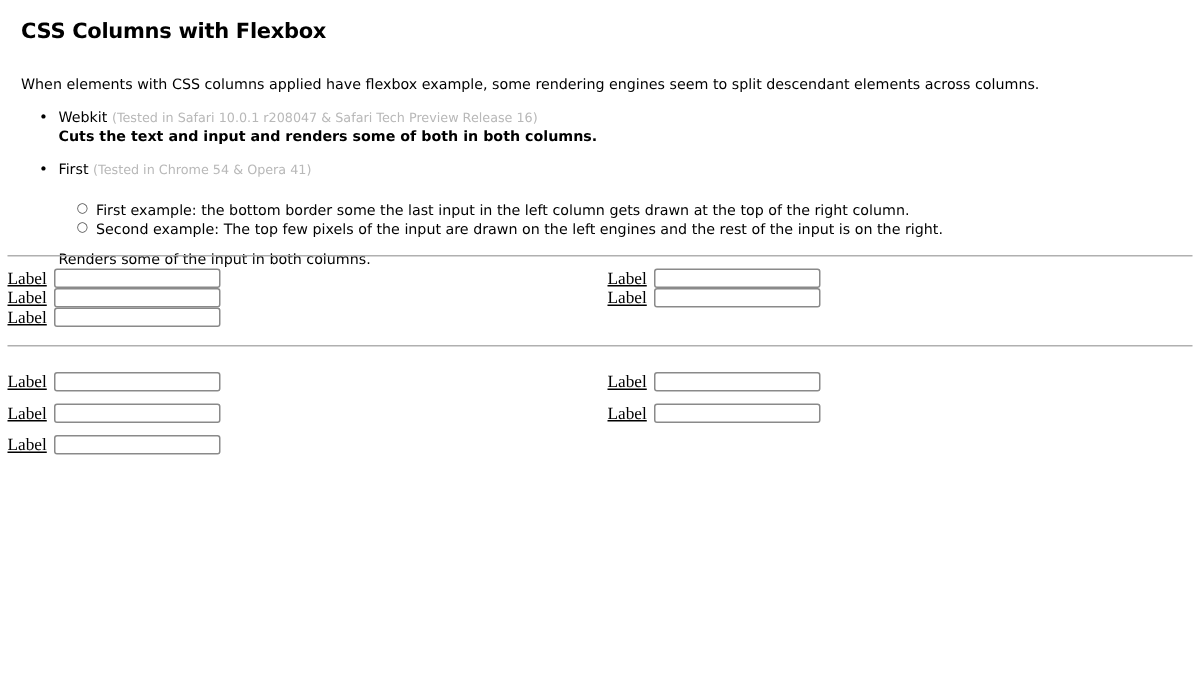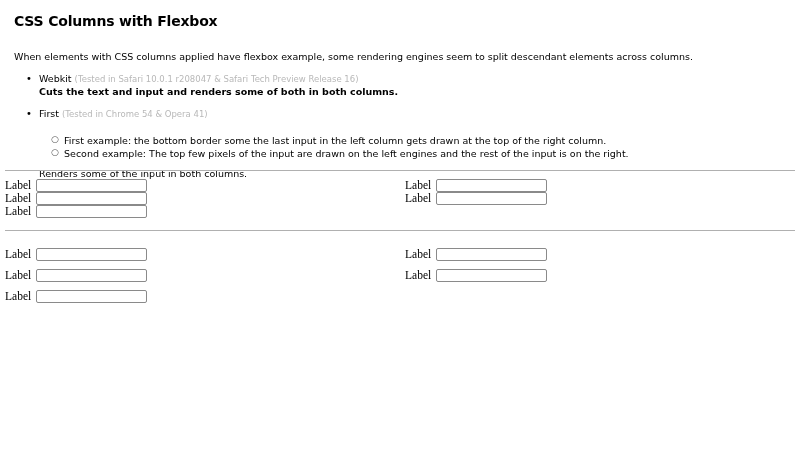--- a/index.html
+++ b/index.html
@@ -7,21 +7,21 @@
   .intro { font-family: "DejaVu Sans", sans-serif; font-size: 9.5px; }
   h1 { position: absolute; left: 14px; top: 13px; margin: 0; font-family: "DejaVu Sans", sans-serif; font-weight: bold; font-size: 14px; letter-spacing: -0.2px; }
   .desc { position: absolute; left: 14px; top: 51px; margin: 0; }
   .b-item { position: absolute; left: 39px; }
   .bullet { position: absolute; left: -13px; top: 0; font-size: 10px; }
   .b-name { font-weight: normal; }
   .b-note { color: #b8b8b8; font-size: 8.5px; }
   .sub { position: absolute; left: 64px; }
   .sub-bullet { position: absolute; left: -13px; top: -1px; font-size: 9px; color: #555; }
   .rule { position: absolute; left: 5px; width: 790px; height: 0; border-top: 1px solid #b0b0b0; }
-  .row { position: absolute; display: flex; align-items: flex-start; font-family: "Liberation Serif", serif; font-size: 11.5px; }
+  .row { position: absolute; display: flex; align-items: center; font-family: "Liberation Serif", serif; font-size: 11.5px; text-decoration: underline; }
   .row label { width: 31px; display: inline-block; }
   .row input { box-sizing: border-box; width: 111px; height: 13px; border: 1px solid #8a8a8a; border-radius: 2px; padding: 0; margin: 0; background: #fff; }
 </style>
 </head>
 <body>
 
 <h1>CSS Columns with Flexbox</h1>
 <p class="intro desc">When elements with CSS columns applied have flexbox example, some rendering engines seem to split descendant elements across columns.</p>
 
 <div class="intro b-item" style="top:73px;">

